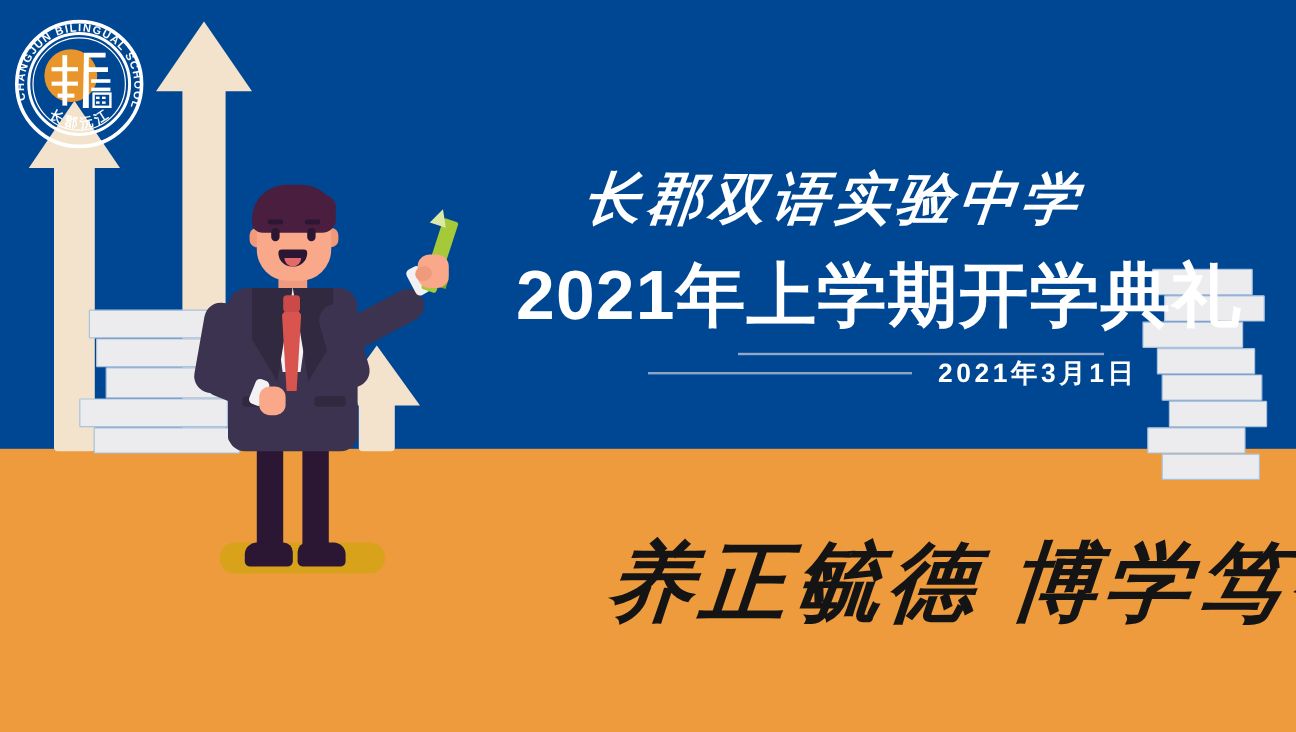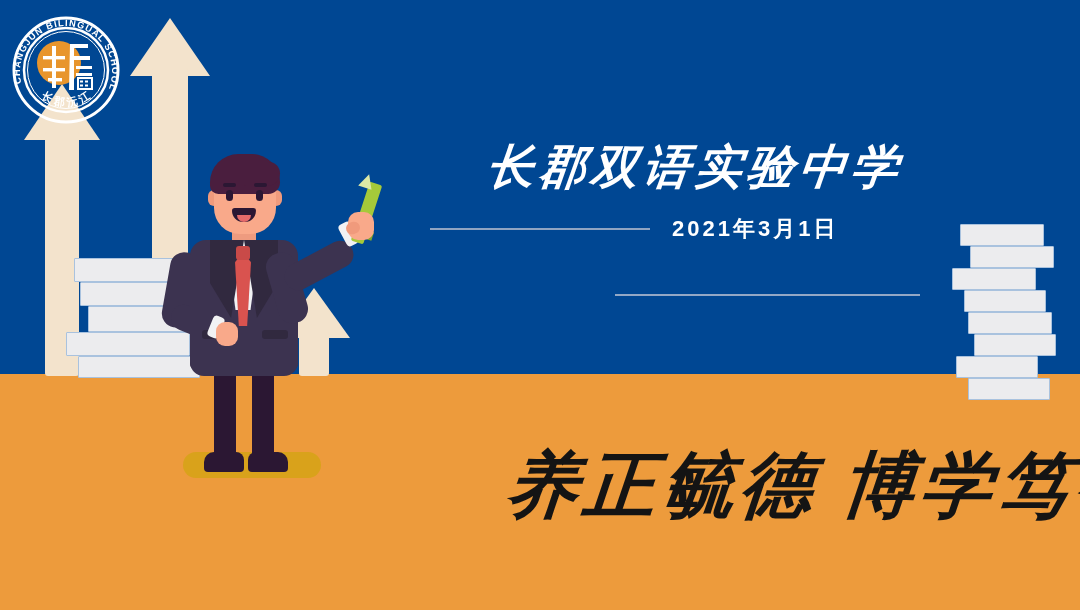--- a/index.html
+++ b/index.html
@@ -367,20 +367,21 @@
     position: absolute;
     left: 185px;
     top: 152px;
     width: 305px;
     height: 2px;
     background: #93A8C6;
   }
   .date-row {
     display: flex;
     align-items: center;
+    justify-content: flex-end;
     margin-top: 20px;
     gap: 22px;
     padding-right: 12px;
   }
   .date-rule {
     flex: 0 0 220px;
     height: 2px;
     background: #8FA4C2;
   }
   .date-text {
@@ -520,20 +521,21 @@
       </text>
       <path id="ringpath-bottom" d="M 22,74 A 40,40 0 0,0 86,74" fill="none"></path>
       <text font-family="Liberation Serif, serif" font-size="11" font-weight="700" fill="#FFFFFF" letter-spacing="3">
         <textPath href="#ringpath-bottom" startOffset="14%">长郡沅江</textPath>
       </text>
     </svg>
   </div>
 
   <div id="text-block">
     <div class="school-name">长郡双语实验中学</div>
+    <div class="event-title">2021年上学期开学典礼</div>
     <div class="title-underline"></div>
     <div class="date-row">
       <div class="date-rule"></div>
       <div class="date-text">2021年3月1日</div>
     </div>
   </div>
 
   <div id="motto">养正毓德  博学笃行</div>
 
 </div>

